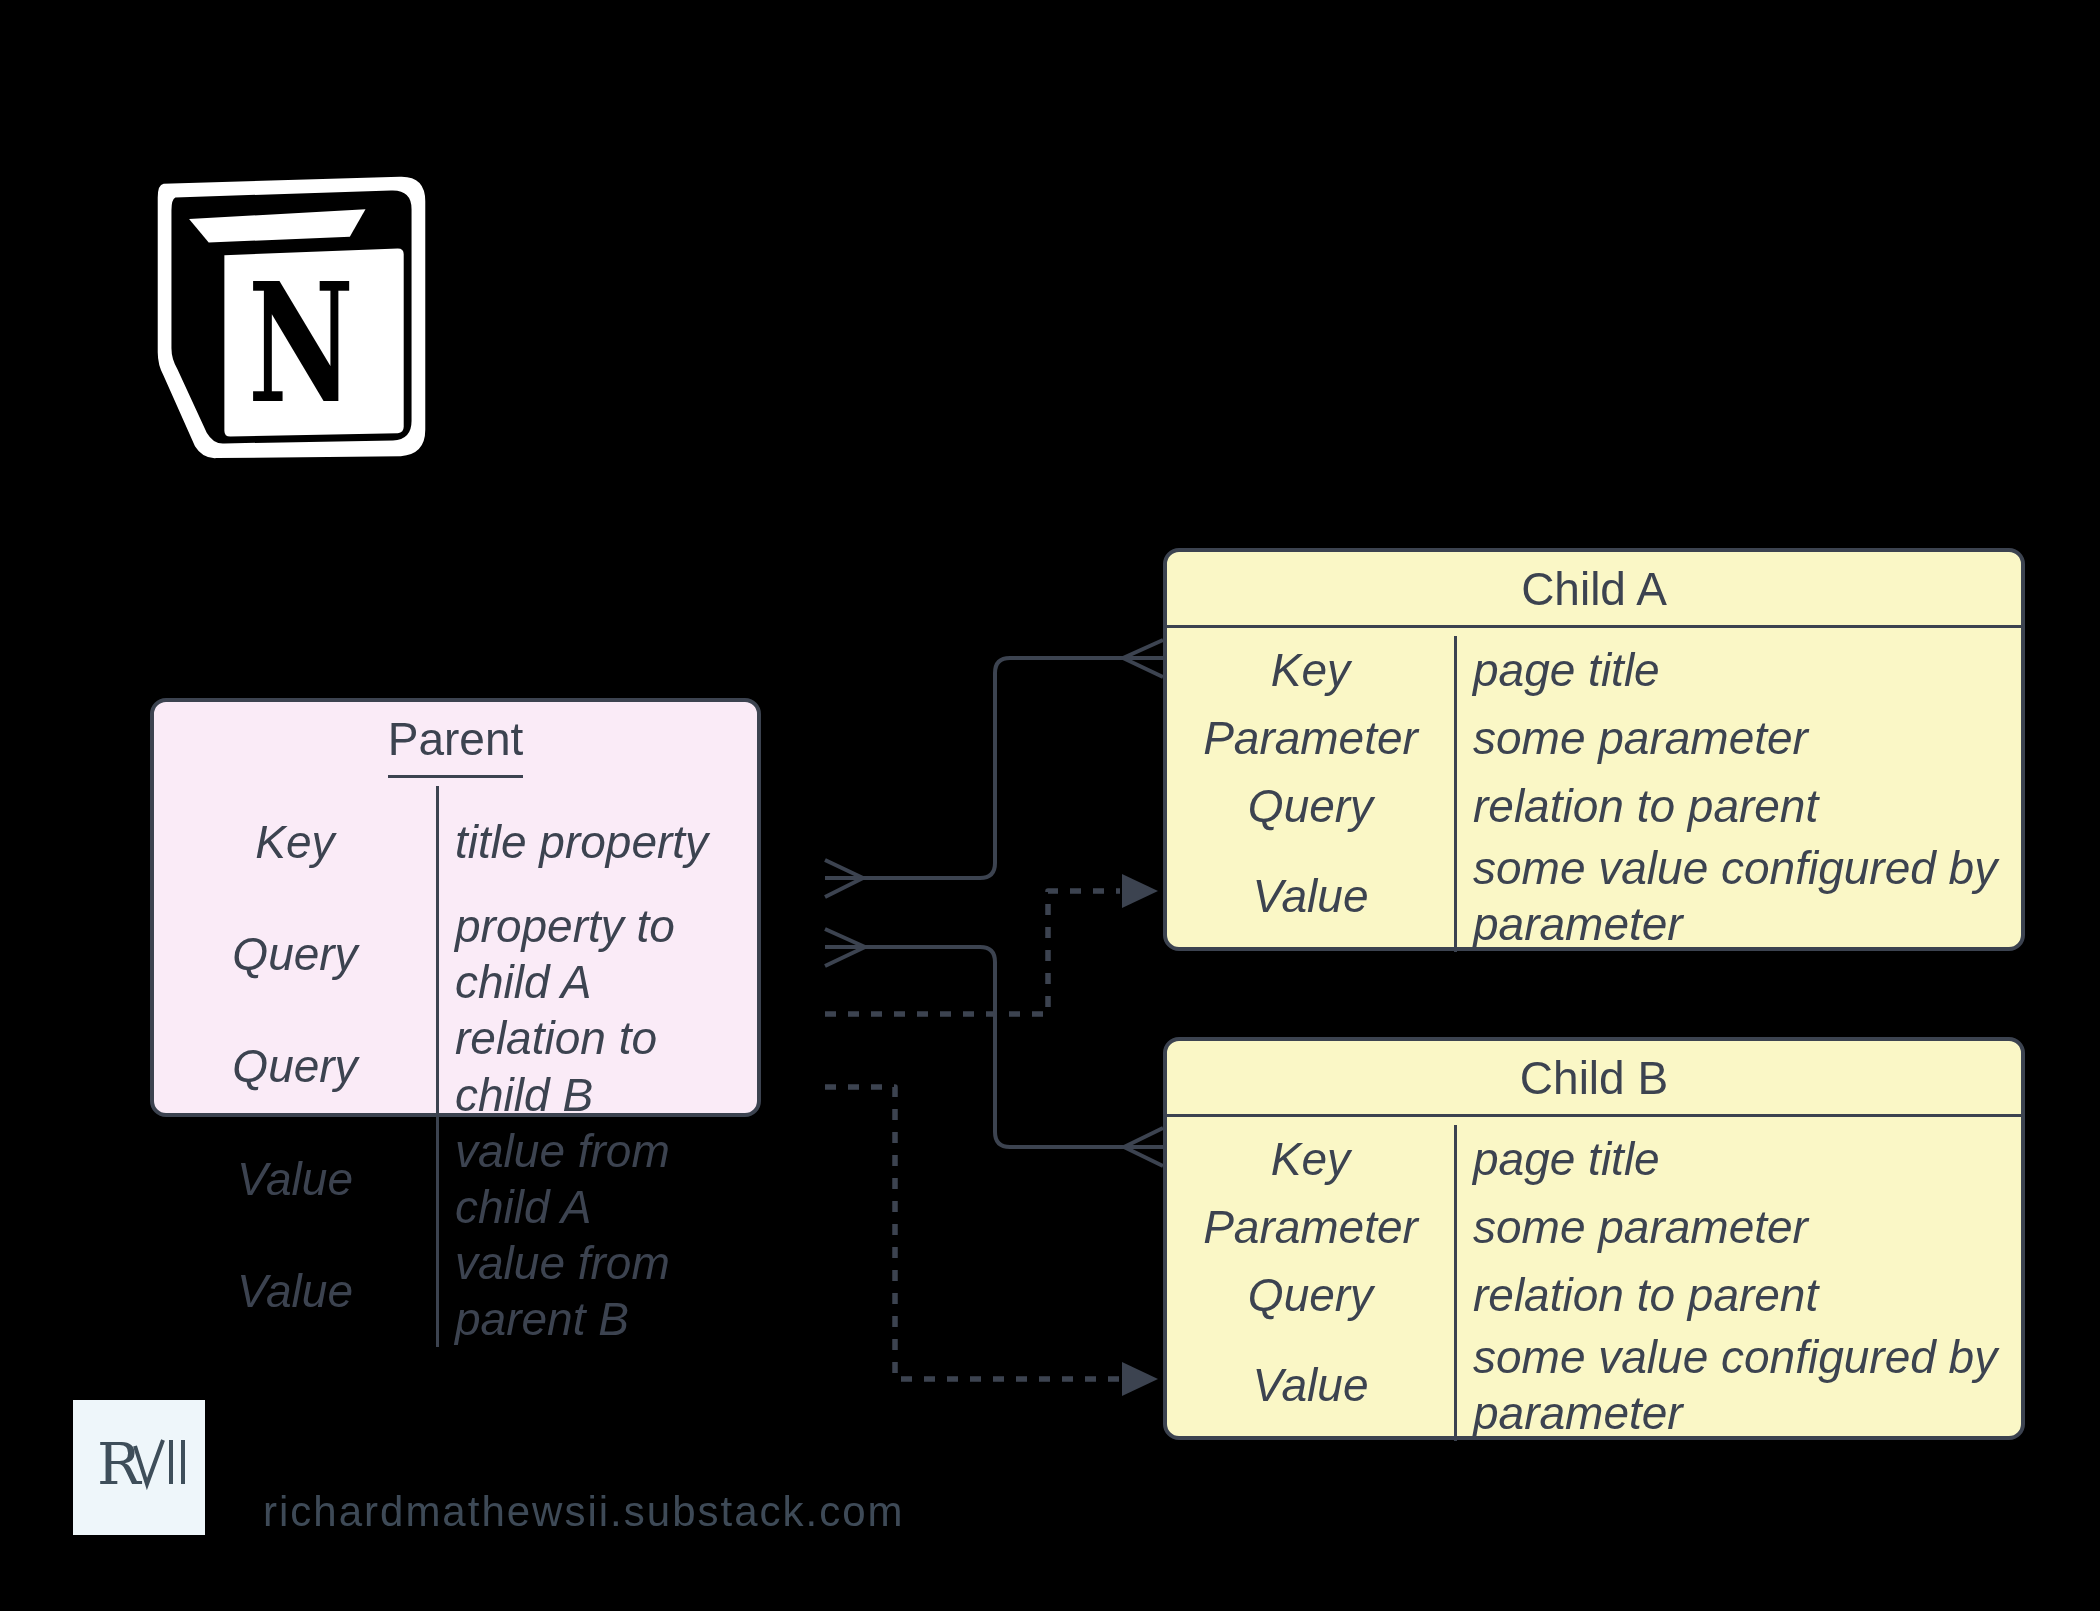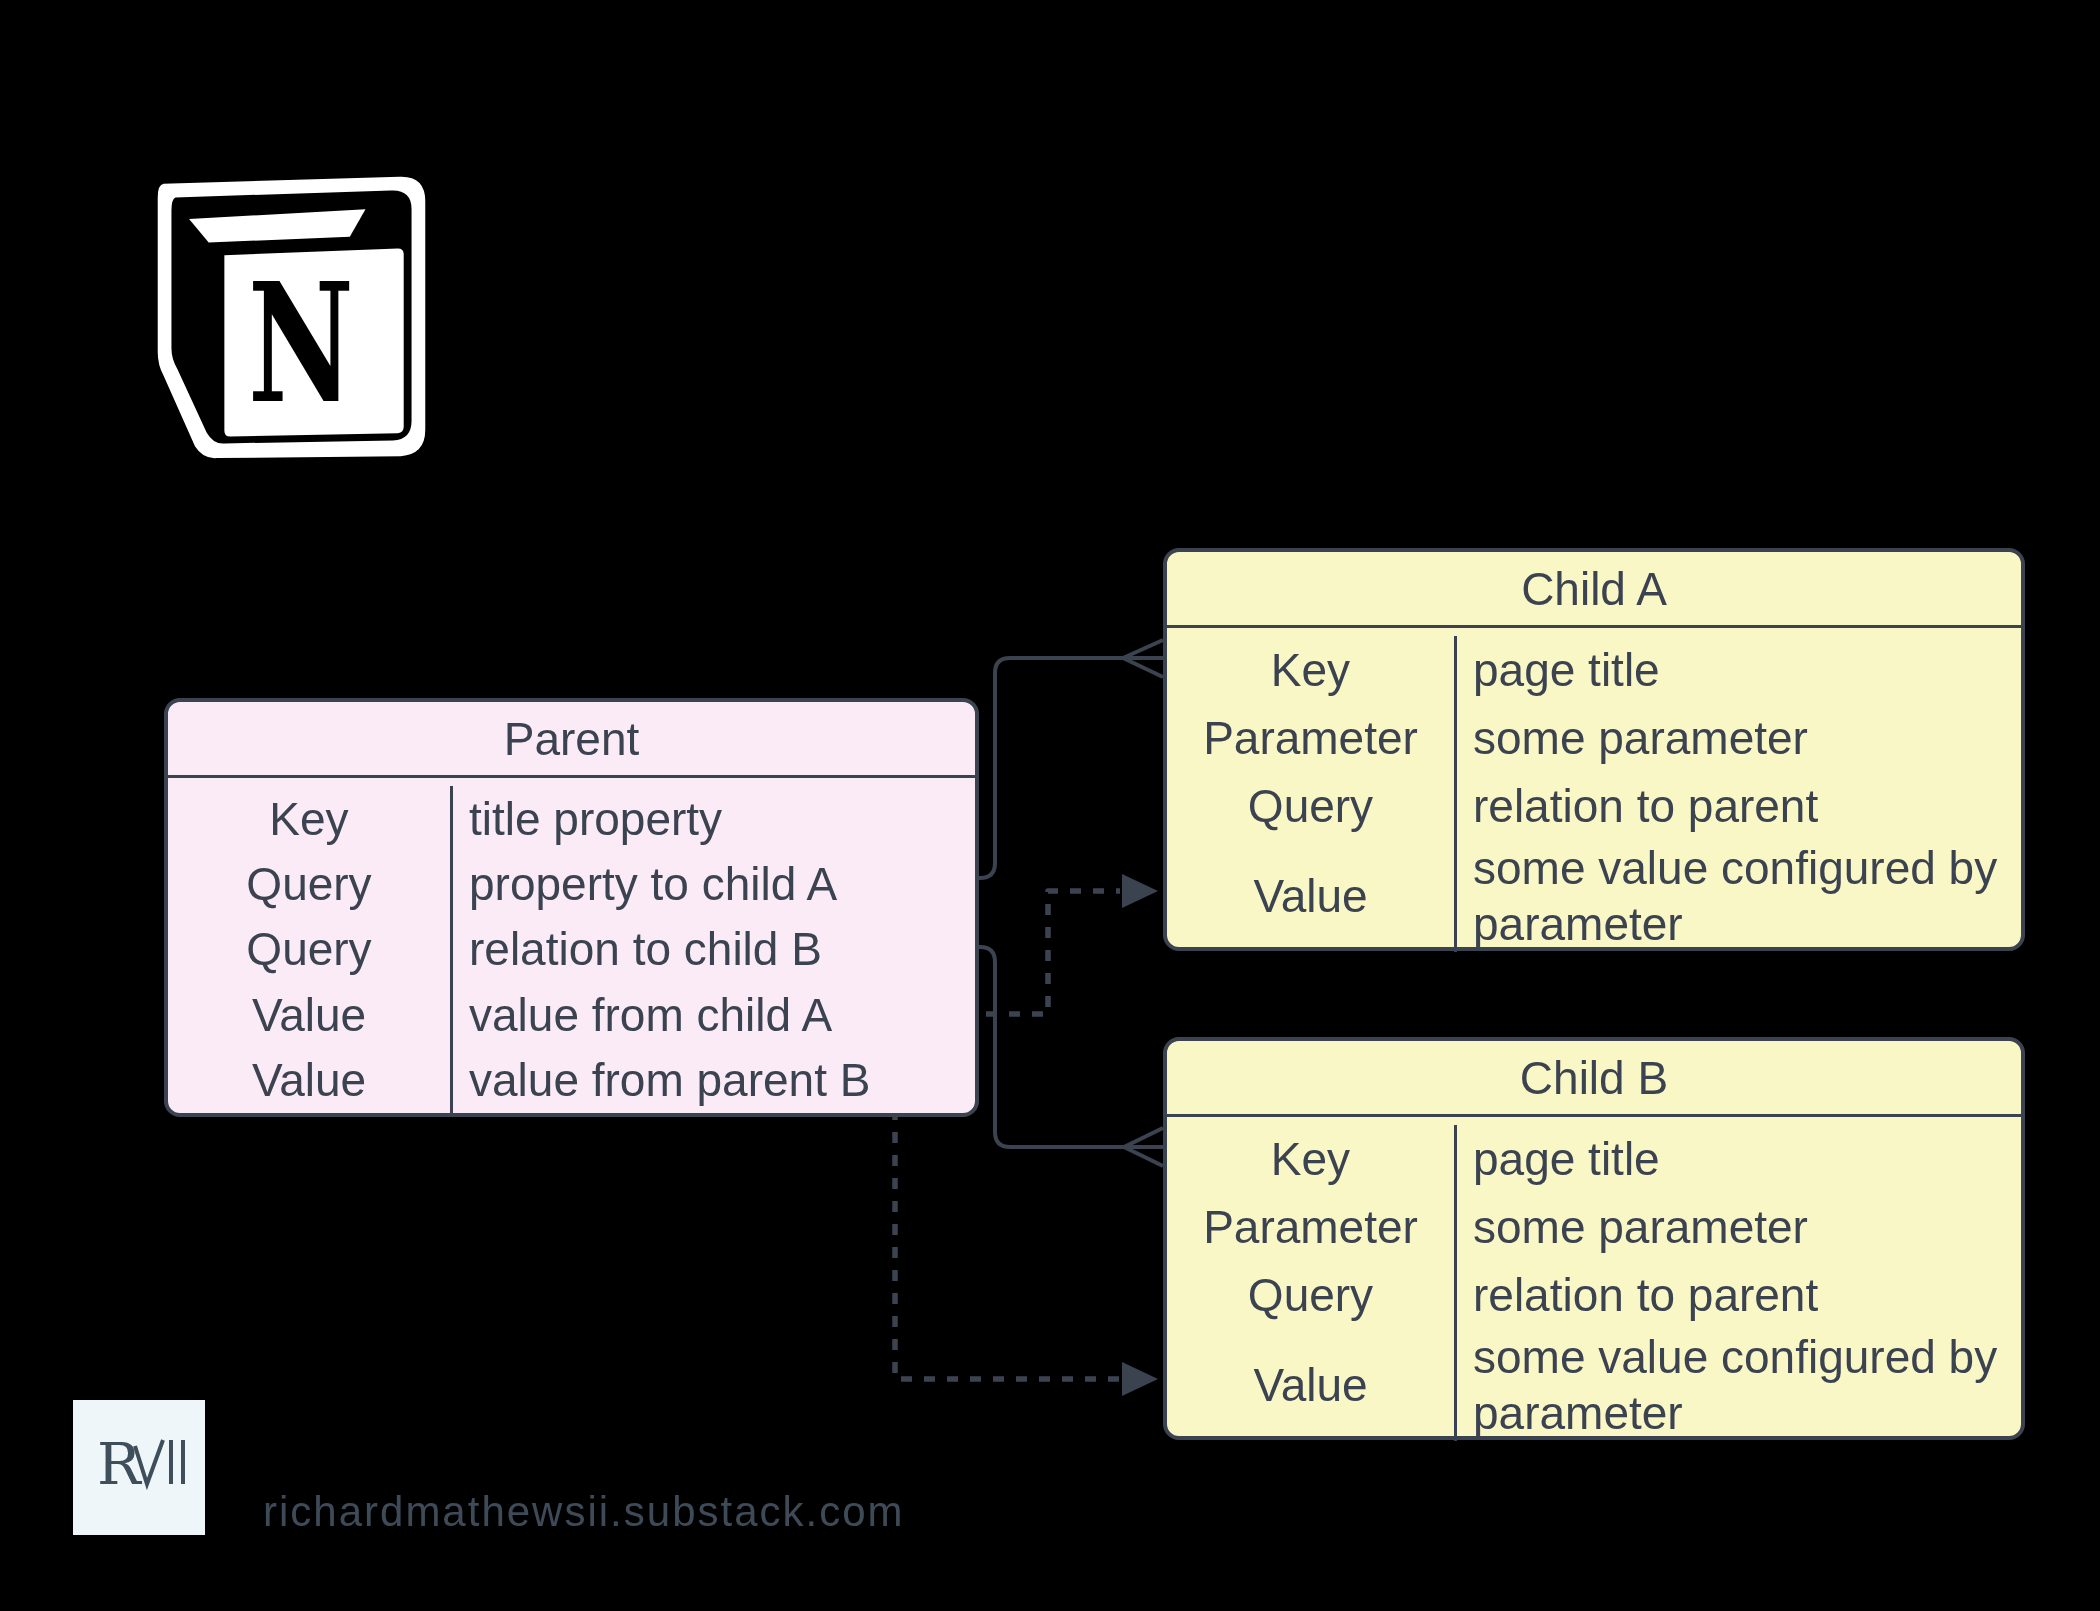--- a/index.html
+++ b/index.html
@@ -22,22 +22,22 @@
   
   .etable{
     position:absolute;z-index:2;box-sizing:border-box;
     border:4px solid var(--slate,#3C4350);border-radius:16px;
     color:var(--slate,#3C4350);display:flex;flex-direction:column;gap:8px;
   }
   .etable .hdr{
     height:76px;flex:0 0 76px;display:flex;align-items:center;justify-content:center;
     font-size:46px;border-bottom:3px solid var(--slate,#3C4350);box-sizing:border-box;
   }
-  .etable .tbody{flex:1;display:grid;}
-  .parent{left:164px;top:698px;width:815px;height:419px;background:var(--pink,#FAEBF7);}
+  .etable .tbody{flex:1;display:grid;font-style:italic;}
+  .parent{left:150px;top:698px;width:611px;height:419px;background:var(--pink,#FAEBF7);align-items:center;}
   .parent .tbody{grid-template-columns:285px 1fr;grid-auto-rows:1fr;}
   .child{left:1163px;width:862px;height:403px;background:var(--yellow,#FAF7C6);}
   .childA{top:548px;}
   .childB{top:1037px;}
   .child .tbody{grid-template-columns:290px 1fr;grid-template-rows:68px 68px 68px 1fr;}
   .cell{display:flex;align-items:center;font-size:46px;line-height:1.22;}
   .cell.k{justify-content:center;border-right:3px solid var(--slate,#3C4350);}
   .cell.v{padding-left:16px;padding-right:12px;}
   
   .rmii-badge{

